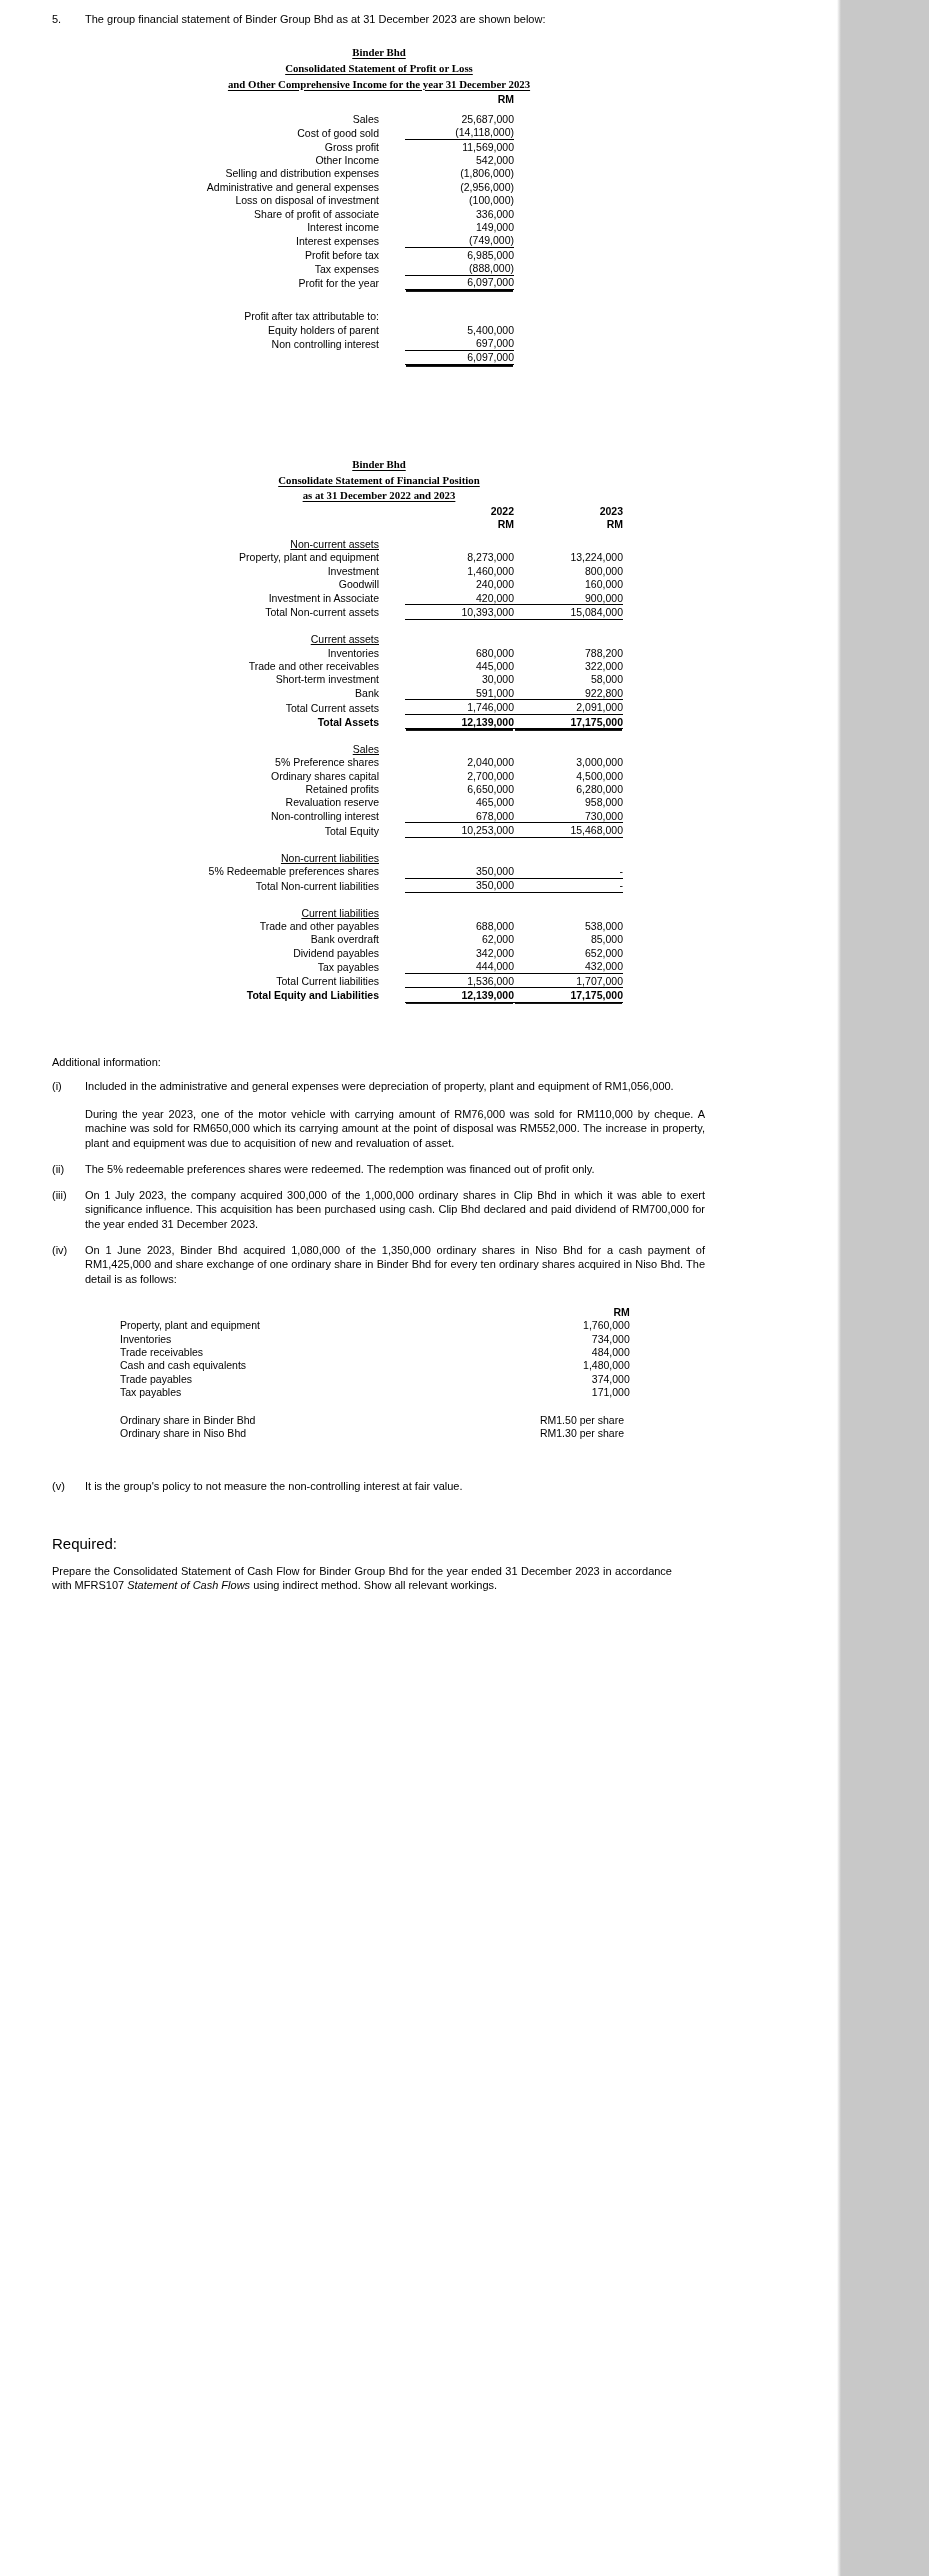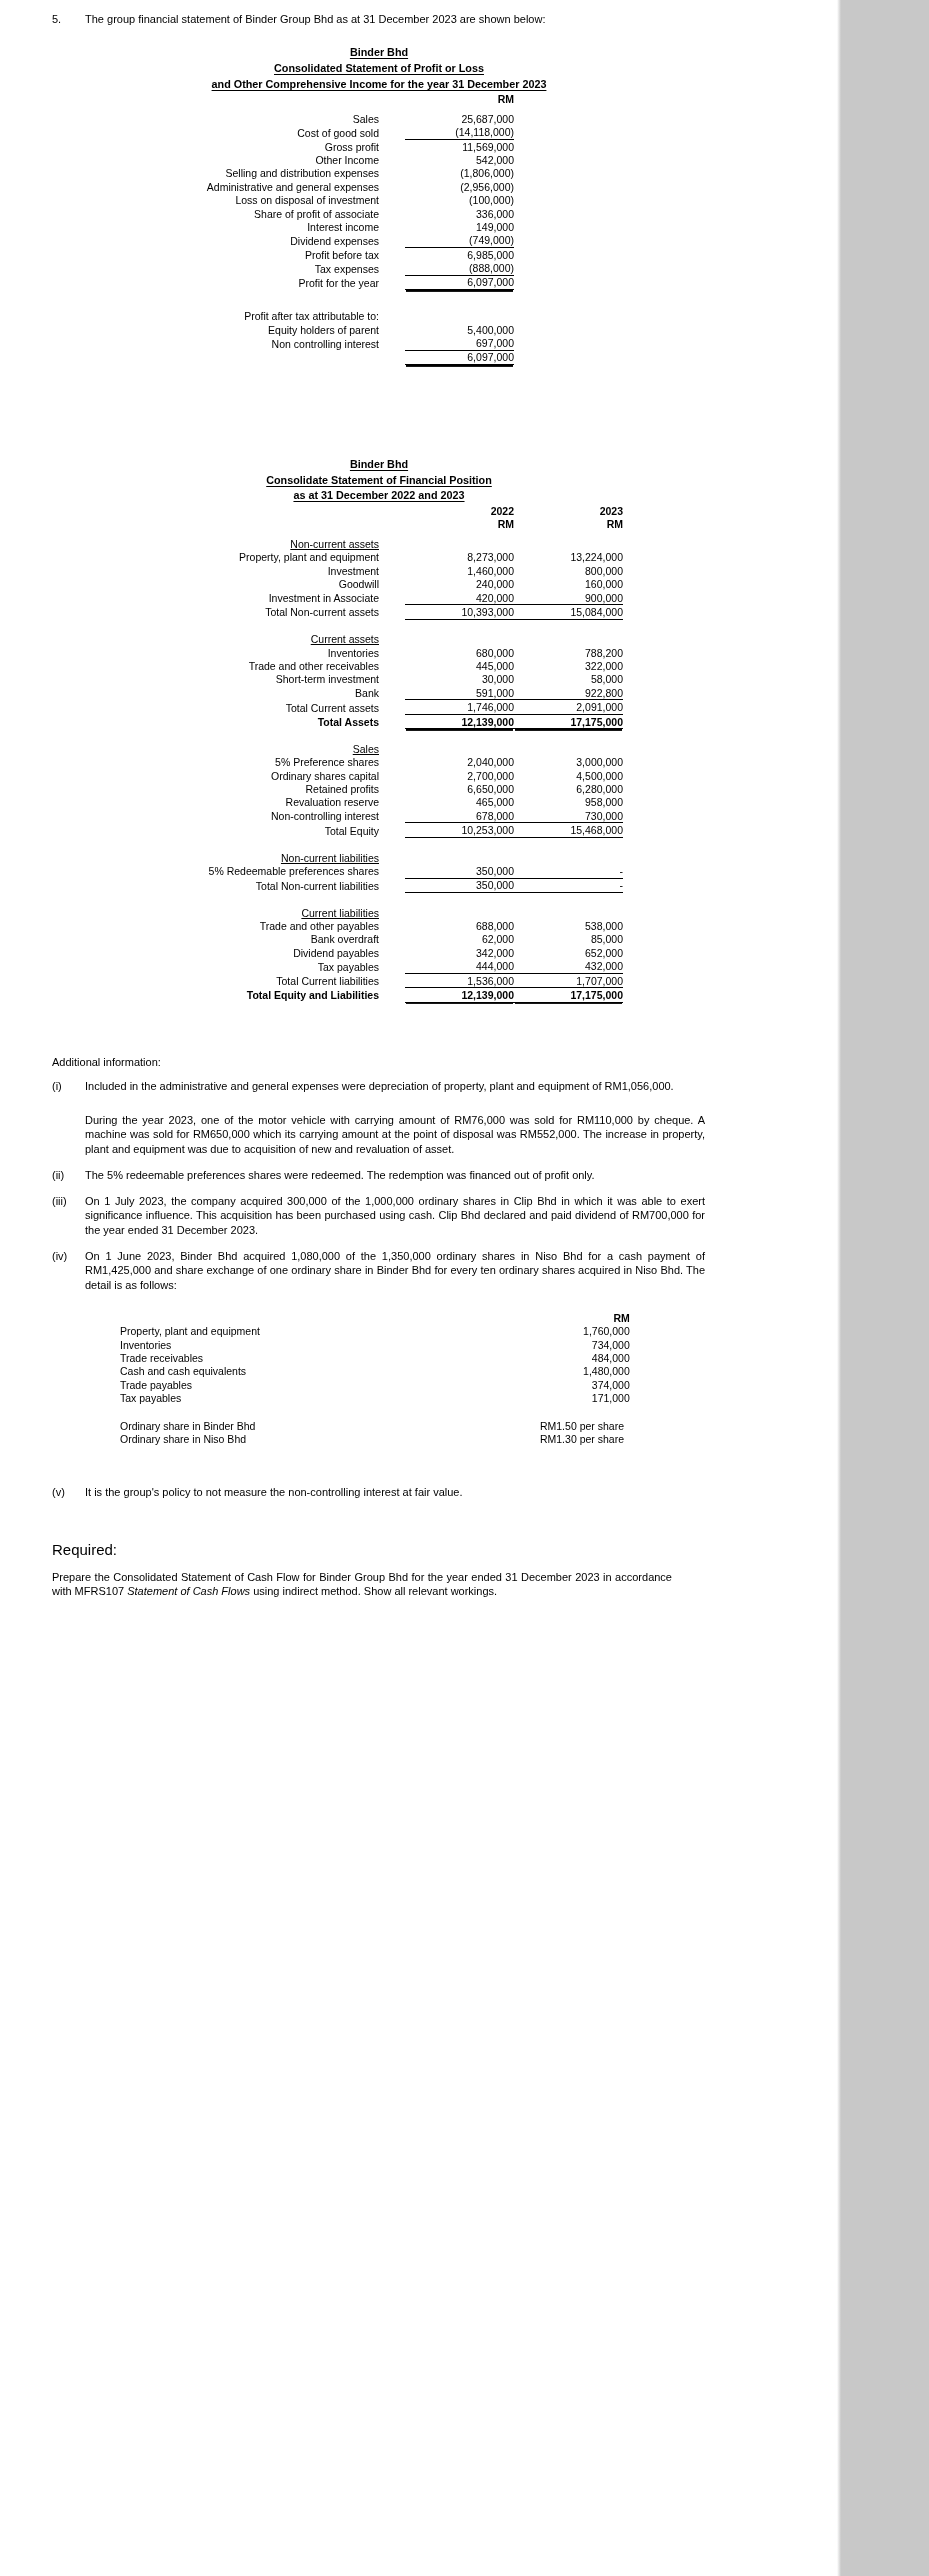--- a/index.html
+++ b/index.html
@@ -62,20 +62,21 @@
     max-width: 620px;
   }
 
   
   .stmt-head {
     text-align: center;
     font-weight: bold;
     font-size: 10.8px;
     line-height: 1.45;
     color: #000;
+    font-family: Liberation Serif, serif;
   }
   .stmt-head .ul {
     text-decoration: underline;
     text-underline-offset: 2.2px;
   }
   .head-wrap {
     width: 620px;
     margin-left: 69px;
   }
 
@@ -141,21 +142,21 @@
     flex: 0 0 33px;
   }
   .note-body {
     flex: 1 1 auto;
     max-width: 620px;
     text-align: justify;
   }
   .note-body p {
     margin: 0 0 0 0;
   }
-  .note-body p + p { margin-top: 19px; }
+  .note-body p + p { margin-top: 13px; }
 
   
   table.mini {
     border-collapse: collapse;
     margin-left: 120px;
     font-size: 10.5px;
     color: #000;
   }
   table.mini td {
     padding: 0.7px 0;
@@ -250,21 +251,21 @@
         <td class="lbl">Share of profit of associate</td>
         <td class="spacer"></td>
         <td class="num">336,000</td>
       </tr>
       <tr>
         <td class="lbl">Interest income</td>
         <td class="spacer"></td>
         <td class="num">149,000</td>
       </tr>
       <tr>
-        <td class="lbl">Dividend expenses</td>
+        <td class="lbl">Interest expenses</td>
         <td class="spacer"></td>
         <td class="num rule-bot">(749,000)</td>
       </tr>
       <tr>
         <td class="lbl">Profit before tax</td>
         <td class="spacer"></td>
         <td class="num">6,985,000</td>
       </tr>
       <tr>
         <td class="lbl">Tax expenses</td>

